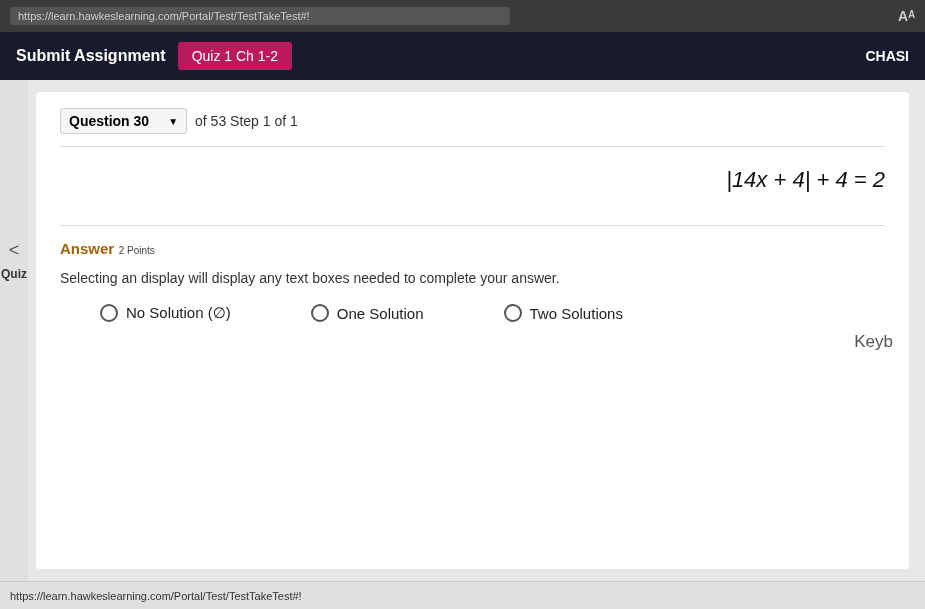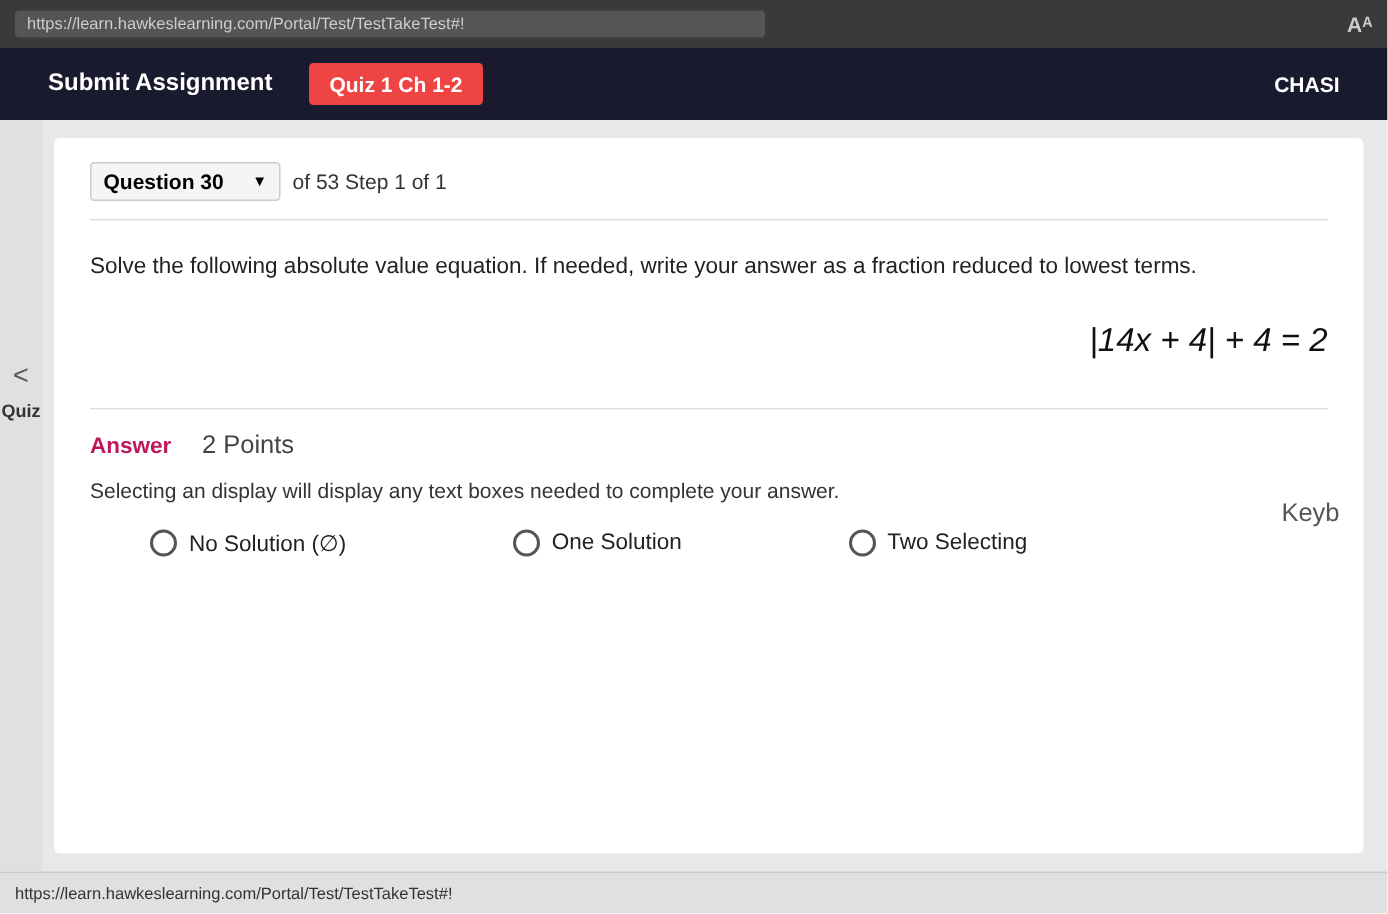--- a/index.html
+++ b/index.html
@@ -36,38 +36,38 @@
       font-size: 14px;
       font-weight: bold;
     }
 
     
     .header {
       background: #1a1a2e;
       height: 48px;
       display: flex;
       align-items: center;
-      padding: 0 32px;
-      gap: 24px;
+      padding: 0 16px;
+      gap: 12px;
     }
     .header .submit-btn {
       color: #ffffff;
       font-size: 16px;
       font-weight: bold;
       cursor: pointer;
       background: none;
       border: none;
     }
     .header .quiz-title {
-      background: #ef4444;
+      background: #be185d;
       color: #ffffff;
       padding: 6px 14px;
       border-radius: 3px;
       font-size: 14px;
-      font-weight: bold;
+      font-weight: normal;
     }
     .header .chasi-label {
       margin-left: auto;
       color: #ffffff;
       font-size: 14px;
       font-weight: bold;
     }
 
     
     .main {
@@ -156,48 +156,48 @@
     }
 
     
     .answer-section {
       border-top: 1px solid #ddd;
       padding-top: 14px;
     }
     .answer-label {
       font-size: 15px;
       font-weight: bold;
-      color: #be185d;
+      color: #a16207;
       margin-bottom: 4px;
     }
     .answer-points {
-      font-size: 17px;
+      font-size: 10px;
       color: #444;
       display: inline;
       font-weight: normal;
-      margin-left: 16px;
+      margin-left: 0;
     }
     .keyboard-hint {
       position: absolute;
       right: 16px;
       top: 240px;
       font-size: 17px;
       color: #555;
     }
     .selecting-text {
       font-size: 14px;
       color: #333;
       margin: 12px 0 18px 0;
     }
 
     
     .options-row {
       display: flex;
       align-items: center;
-      gap: 111px;
+      gap: 80px;
       padding-left: 40px;
     }
     .radio-option {
       display: flex;
       align-items: center;
       gap: 8px;
       cursor: pointer;
     }
     .radio-circle {
       width: 18px;
@@ -258,21 +258,20 @@
   <div class="content-panel">
 
     <div class="question-nav">
       <div class="question-select">
         <span>Question 30</span>
         <span class="chevron">▼</span>
       </div>
       <div class="question-info">of 53 Step 1 of 1</div>
     </div>
 
-    <div class="problem-text">Solve the following absolute value equation. If needed, write your answer as a fraction reduced to lowest terms.</div>
 
     <div class="equation-container">
       <span>|14x + 4| + 4 = 2</span>
     </div>
 
     <div class="answer-section">
       <div>
         <span class="answer-label">Answer</span>
         <span class="answer-points">2 Points</span>
       </div>
@@ -285,21 +284,21 @@
         <div class="radio-option">
           <div class="radio-circle"></div>
           <span class="radio-label">No Solution (∅)</span>
         </div>
         <div class="radio-option">
           <div class="radio-circle"></div>
           <span class="radio-label">One Solution</span>
         </div>
         <div class="radio-option">
           <div class="radio-circle"></div>
-          <span class="radio-label">Two Selecting</span>
+          <span class="radio-label">Two Solutions</span>
         </div>
       </div>
     </div>
 
   </div>
 </div>
 
 <div class="status-bar">
   <span>https://learn.hawkeslearning.com/Portal/Test/TestTakeTest#!</span>
 </div>

